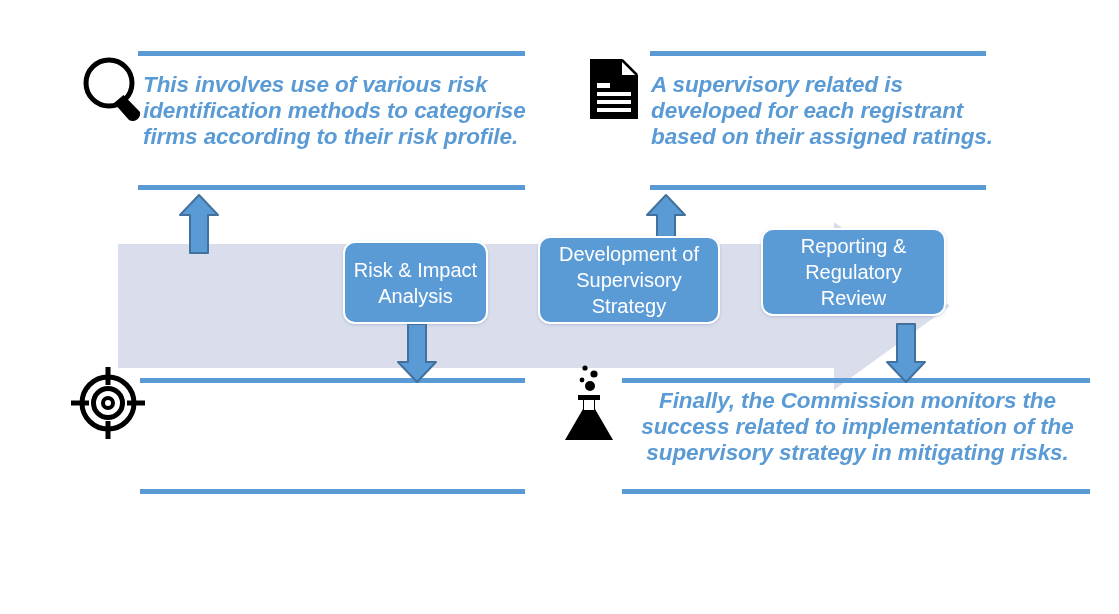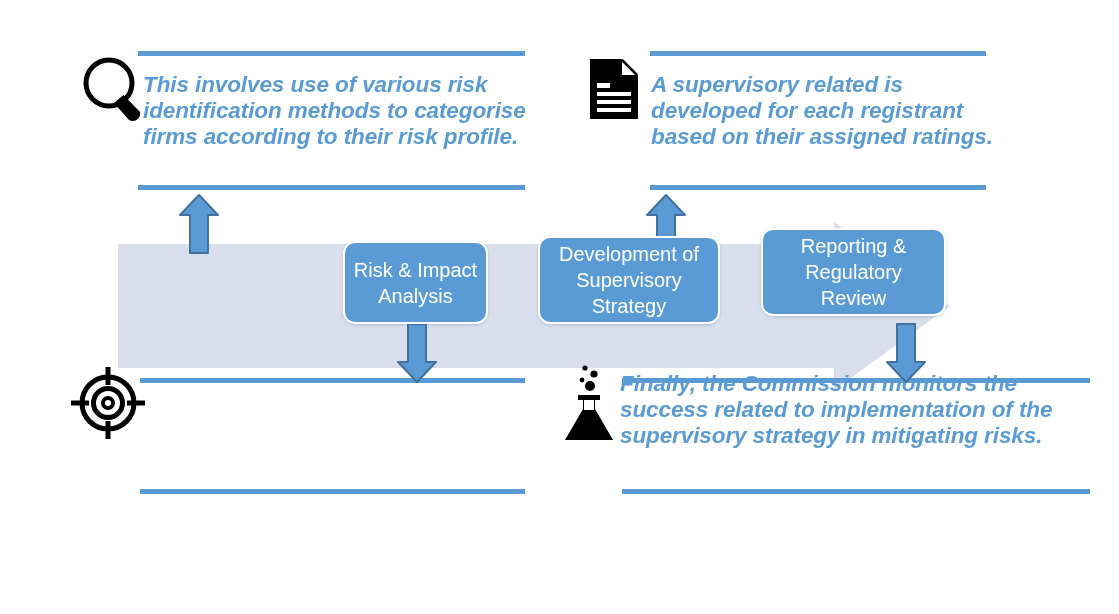--- a/index.html
+++ b/index.html
@@ -134,21 +134,21 @@
     <circle cx="30" cy="24" r="5.0" fill="#000000"></circle>
     <path d="M18 33 H40 V38 H35 V47 L53 78 H5 L23 47 V38 H18 Z" fill="#000000"></path>
     <rect x="24" y="38" width="10" height="10" fill="#ffffff"></rect>
   </svg>
 
   <div class="callout-text" style="left:143px; top:72px; width:388px;">This involves use of various risk identification methods to categorise firms according to their risk profile.</div>
 
   <div class="callout-text" style="left:651px; top:72px; width:345px;">A supervisory related is developed for each registrant based on their assigned ratings.</div>
 
 
-  <div class="callout-text" style="left:620px; top:371px; width:475px;">Finally, the Commission monitors the success related to implementation of the supervisory strategy in mitigating risks.</div>
+  <div class="callout-text" style="left:620px; top:388px; width:475px;text-align:center;">Finally, the Commission monitors the success related to implementation of the supervisory strategy in mitigating risks.</div>
 
   <svg class="connector" style="left:178px; top:193px;" width="42" height="62" viewBox="0 0 42 62" xmlns="http://www.w3.org/2000/svg">
     <polygon points="21,2 40,22 30,22 30,60 12,60 12,22 2,22" fill="#5B9BD5" stroke="#41719C" stroke-width="2" stroke-linejoin="round"></polygon>
   </svg>
 
   <svg class="connector" style="left:645px; top:193px;" width="42" height="62" viewBox="0 0 42 62" xmlns="http://www.w3.org/2000/svg">
     <polygon points="21,2 40,22 30,22 30,60 12,60 12,22 2,22" fill="#5B9BD5" stroke="#41719C" stroke-width="2" stroke-linejoin="round"></polygon>
   </svg>
 
   <svg class="connector" style="left:396px; top:322px;" width="42" height="62" viewBox="0 0 42 62" xmlns="http://www.w3.org/2000/svg">

